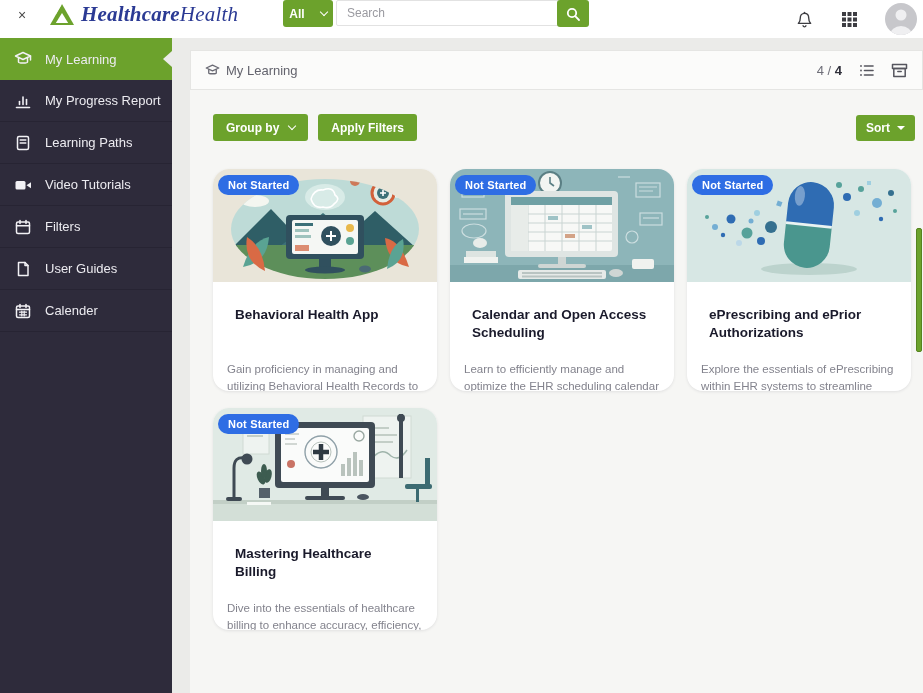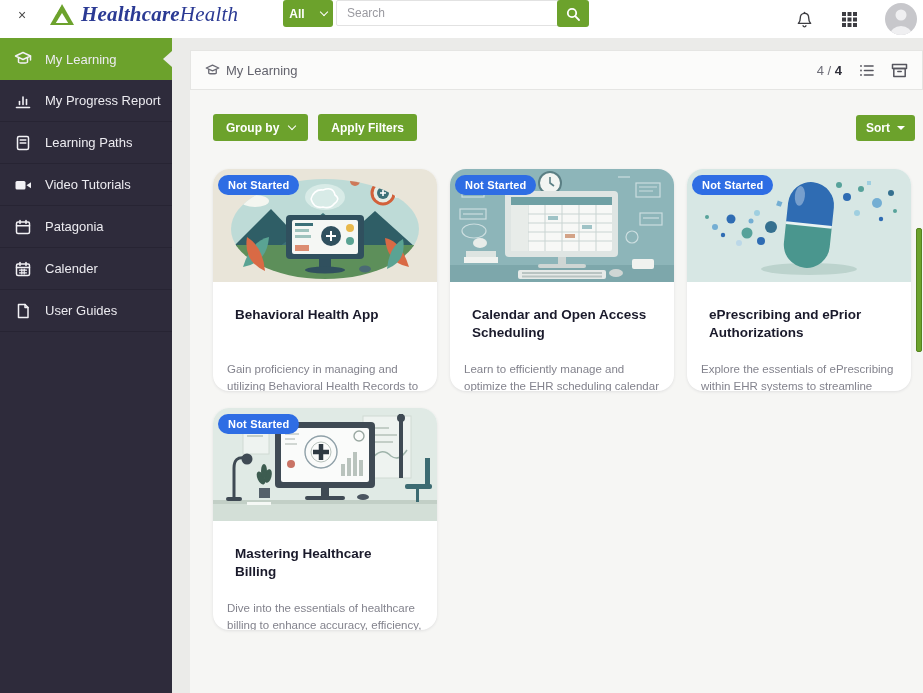--- a/index.html
+++ b/index.html
@@ -170,45 +170,45 @@
   </div>
   <div class="side-item">
     <span class="sic">
       <svg width="18" height="18" viewBox="0 0 18 18" fill="none" stroke="currentColor" stroke-width="1.5" stroke-linejoin="round" stroke-linecap="round">
         <rect x="2.5" y="4" width="13" height="11.5" rx="1.5"></rect>
           <path d="M2.5 7.8 H15.5"></path>
           <path d="M6 2.5 V5.5"></path>
           <path d="M12 2.5 V5.5"></path>
       </svg>
     </span>
-    <span>Patagonia</span>
+    <span>Filters</span>
+  </div>
+  <div class="side-item">
+    <span class="sic">
+      <svg width="18" height="18" viewBox="0 0 18 18" fill="none" stroke="currentColor" stroke-width="1.5" stroke-linejoin="round" stroke-linecap="round">
+        <path d="M4.5 2.5 H11 L14 5.5 V15.5 H4.5 Z"></path>
+          <path d="M11 2.5 V5.5 H14"></path>
+      </svg>
+    </span>
+    <span>User Guides</span>
   </div>
   <div class="side-item">
     <span class="sic">
       <svg width="18" height="18" viewBox="0 0 18 18" fill="none" stroke="currentColor" stroke-width="1.5" stroke-linejoin="round" stroke-linecap="round">
         <rect x="2.5" y="4" width="13" height="11.5" rx="1.5"></rect>
           <path d="M2.5 7.5 H15.5"></path>
           <path d="M6 2.5 V5.5"></path>
           <path d="M12 2.5 V5.5"></path>
         <path d="M5.5 10.2 H12.5" stroke-width="1.2"></path>
           <path d="M5.5 12.8 H12.5" stroke-width="1.2"></path>
           <path d="M7.8 9 V14" stroke-width="1.2"></path>
           <path d="M10.2 9 V14" stroke-width="1.2"></path>
       </svg>
     </span>
     <span>Calender</span>
-  </div>
-  <div class="side-item">
-    <span class="sic">
-      <svg width="18" height="18" viewBox="0 0 18 18" fill="none" stroke="currentColor" stroke-width="1.5" stroke-linejoin="round" stroke-linecap="round">
-        <path d="M4.5 2.5 H11 L14 5.5 V15.5 H4.5 Z"></path>
-          <path d="M11 2.5 V5.5 H14"></path>
-      </svg>
-    </span>
-    <span>User Guides</span>
   </div>
 </nav>
 
 <main class="panel">
   <div class="panel-header">
     <div class="ph-title">
       <span class="cap">
         <svg width="15" height="15" viewBox="0 0 18 18" fill="none" stroke="currentColor" stroke-width="1.6" stroke-linejoin="round" stroke-linecap="round">
           <path d="M9 2.5 L16.5 6 L9 9.5 L1.5 6 Z"></path>
             <path d="M4.5 8 V12 C4.5 13.4 13.5 13.4 13.5 12 V8"></path>

